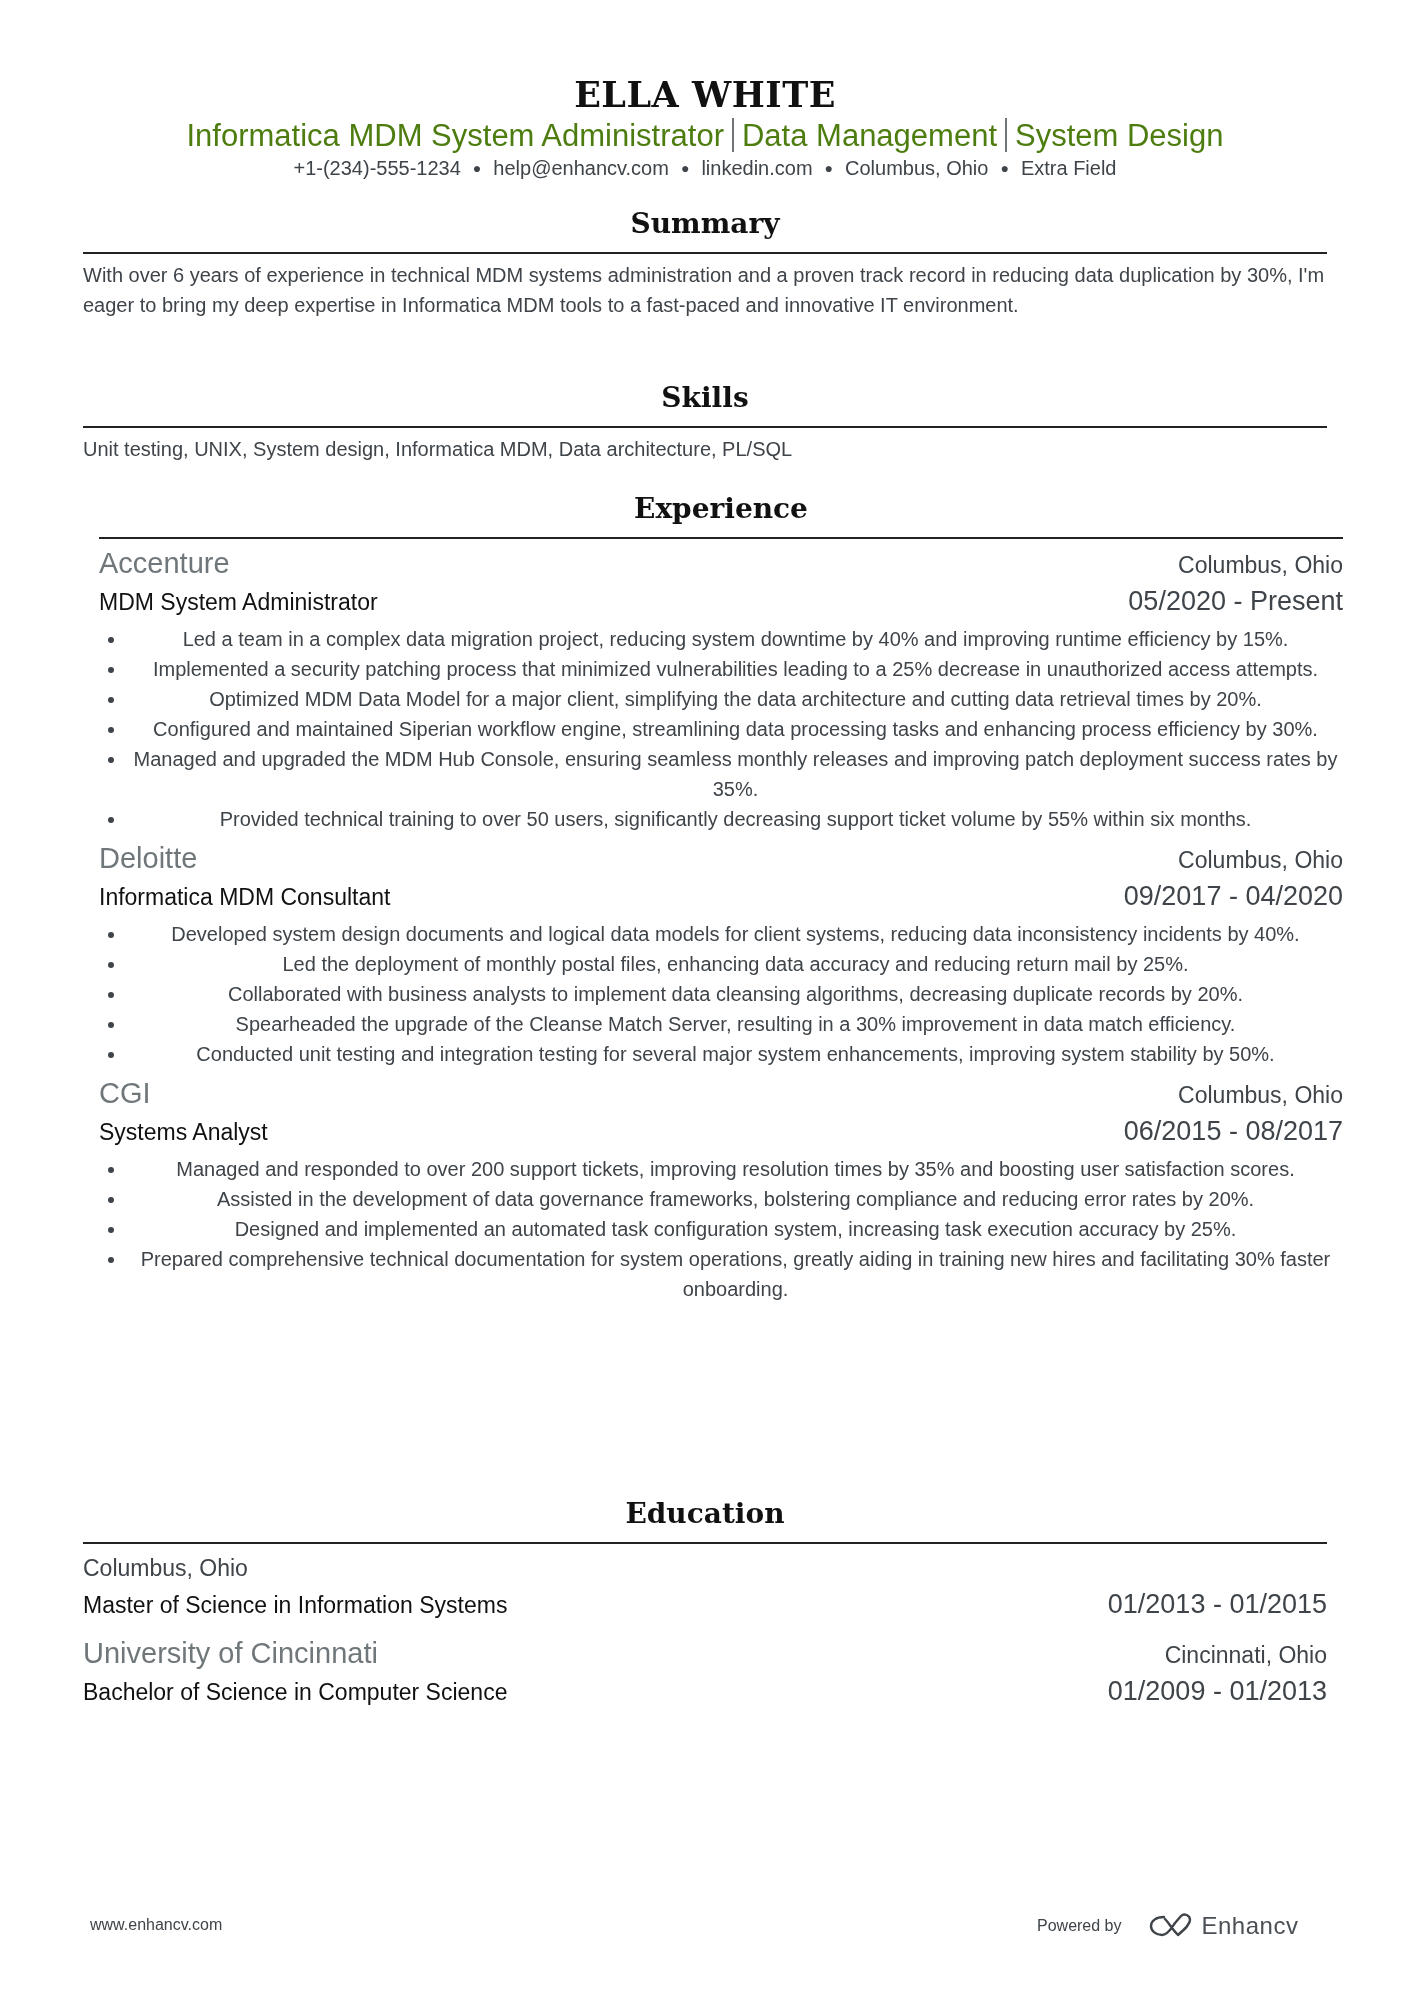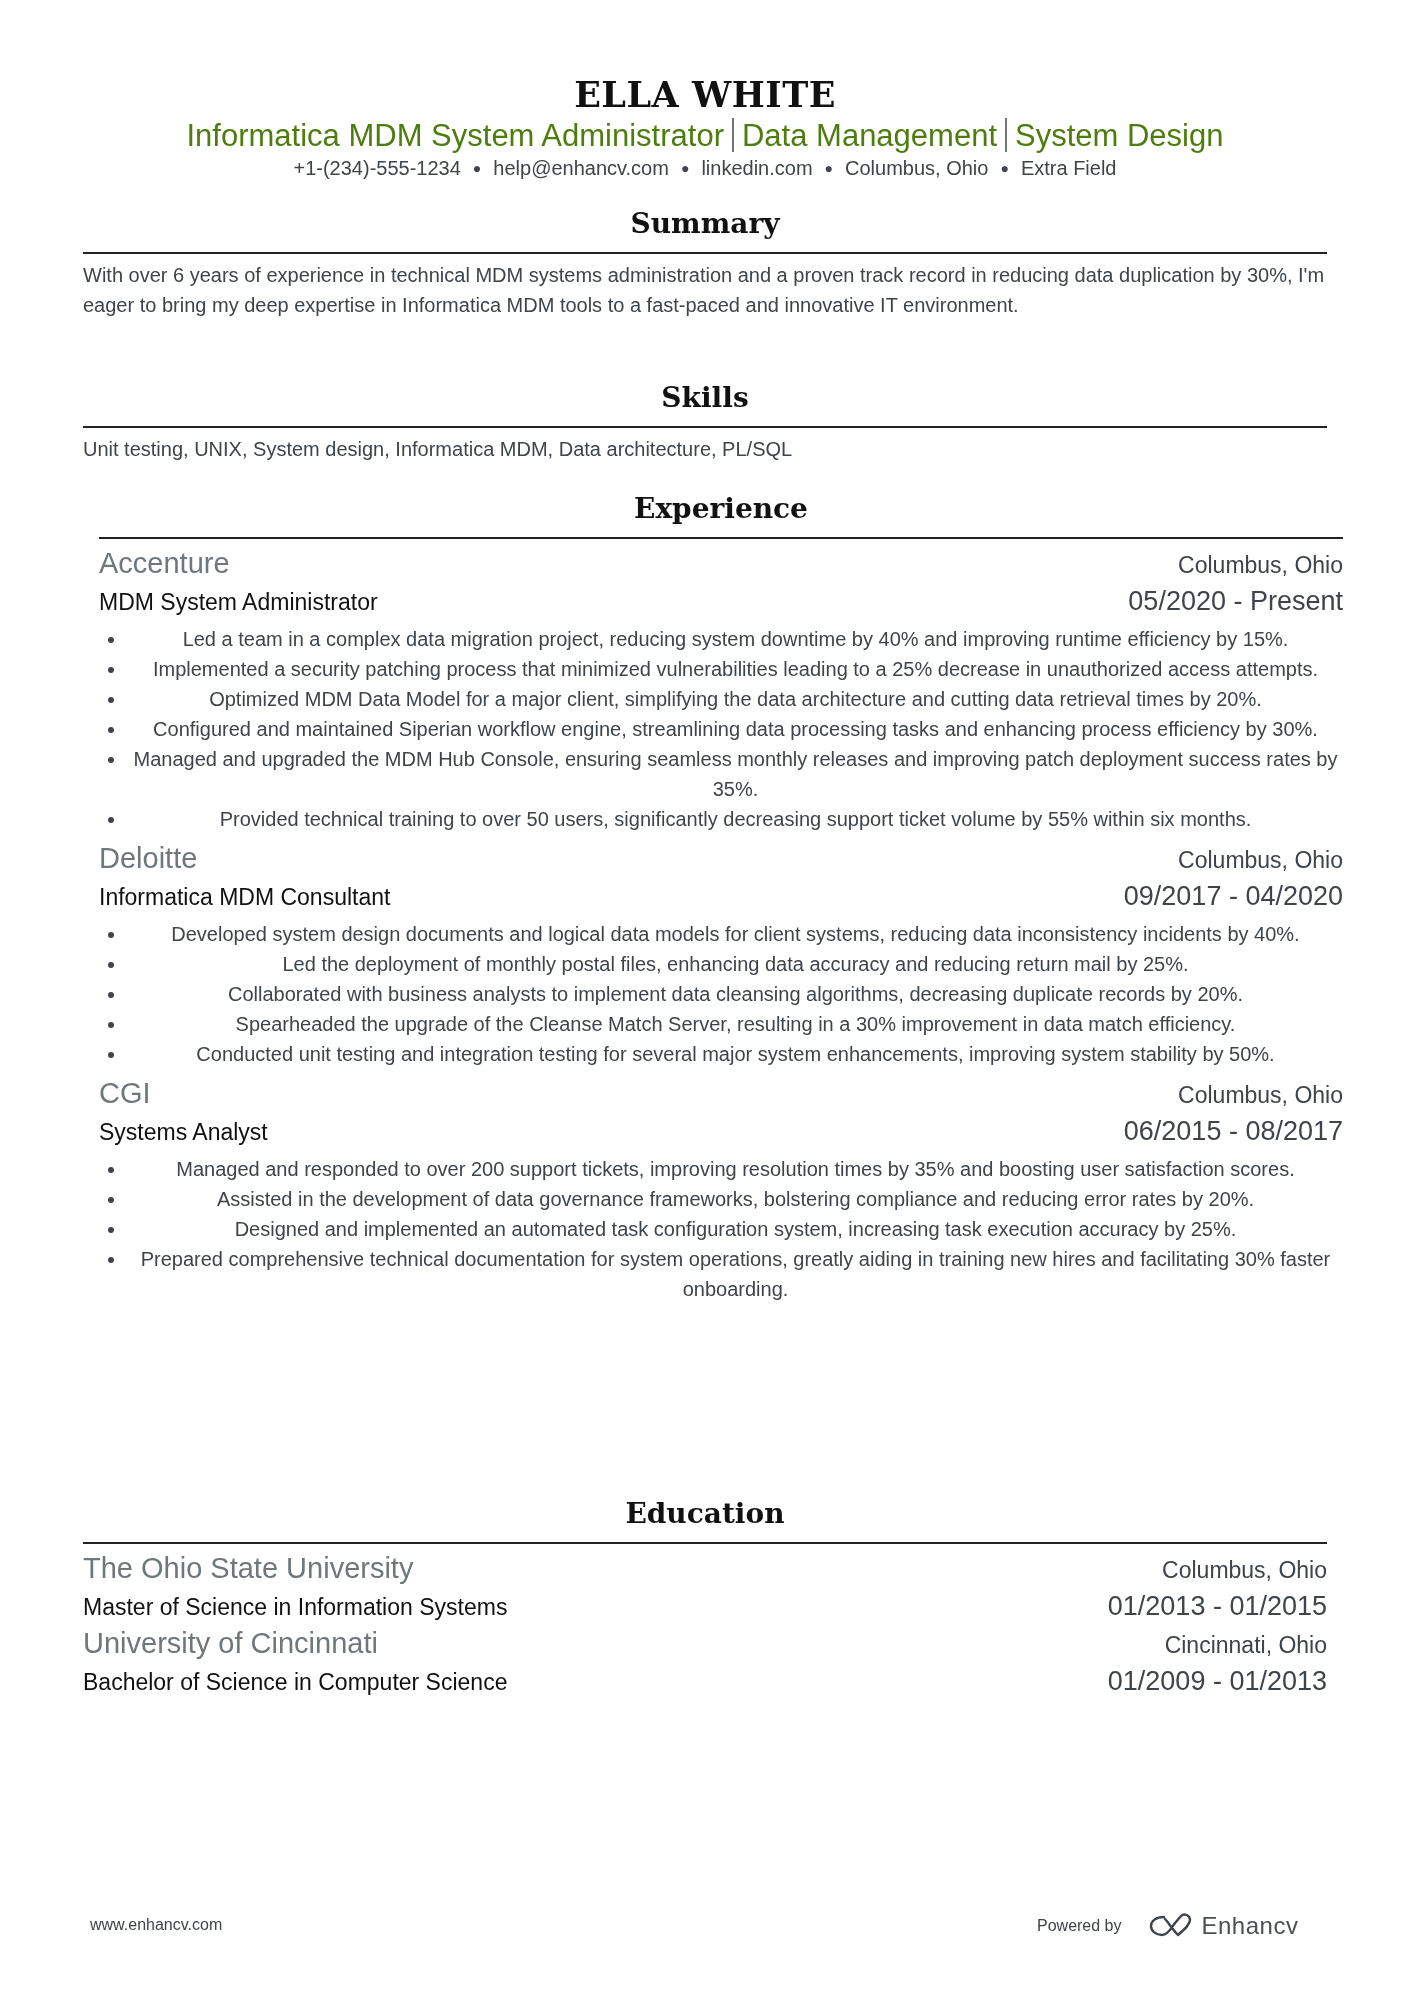--- a/index.html
+++ b/index.html
@@ -123,30 +123,29 @@
       </ul>
     </div>
   </div>
 
   <div class="section" style="top:1494px;">
     <div class="section-title">Education</div>
     <div class="rule"></div>
 
     <div class="entry" style="margin-top:6px;">
       <div class="row">
-        <span class="company">The Ohio State University</span>
         <span class="loc">Columbus, Ohio</span>
       </div>
       <div class="row">
         <span class="role">Master of Science in Information Systems</span>
         <span class="dates">01/2013 - 01/2015</span>
       </div>
     </div>
 
-    <div class="entry" style="margin-top:0;">
+    <div class="entry" style="margin-top:12px;">
       <div class="row">
         <span class="company">University of Cincinnati</span>
         <span class="loc">Cincinnati, Ohio</span>
       </div>
       <div class="row">
         <span class="role">Bachelor of Science in Computer Science</span>
         <span class="dates">01/2009 - 01/2013</span>
       </div>
     </div>
   </div>

